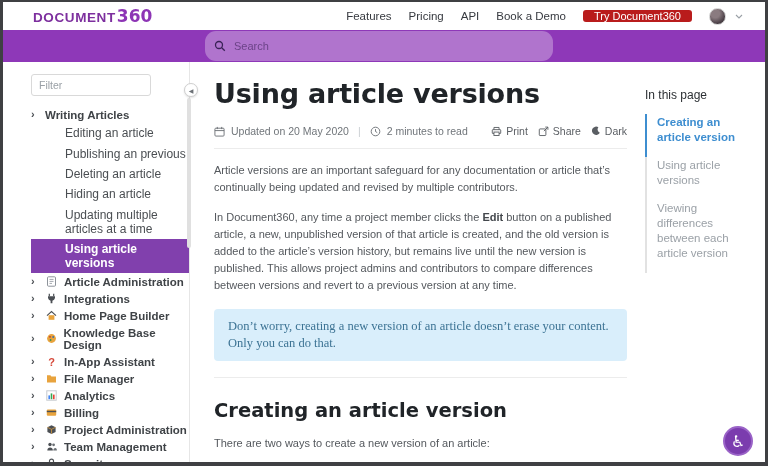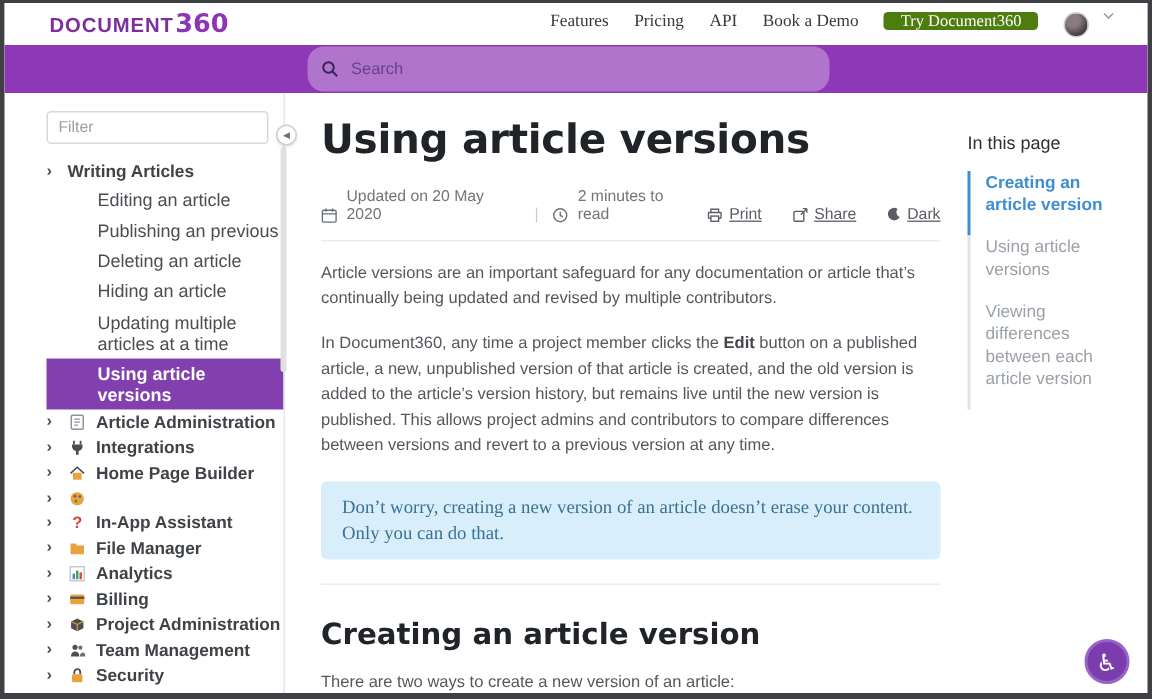--- a/index.html
+++ b/index.html
@@ -5,41 +5,41 @@
   * { box-sizing: border-box; }
   body { margin:0; background:#ffffff; font-family:"Liberation Sans", sans-serif; }
   .frame { width:768px; height:466px; border:3px solid #3f4043; border-top-width:2px; border-bottom-width:4px;
            overflow:hidden; background:#fff; position:relative; display:flex; flex-direction:column; }
 
   
   .topbar { height:28px; flex:0 0 28px; display:flex; align-items:center; padding:0 22px 0 30px; background:#fff; }
   .logo { display:flex; align-items:baseline; cursor:pointer;text-align:right; }
   .logo-main { font-weight:800; font-size:13.5px; letter-spacing:.6px; color:#7d2f9e; }
   .logo-360 { font-weight:600; font-size:17px; color:#8d35b5; margin-left:1px; font-family:"DejaVu Sans", sans-serif; }
-  .topnav { margin-left:auto; display:flex; align-items:flex-start; gap:17px;font-family:Liberation Serif, serif; }
+  .topnav { margin-left:auto; display:flex; align-items:center; gap:17px; }
   .topnav a { font-size:11.5px; color:#36393f; text-decoration:none; }
-  .cta { background:#4d7c0f; color:#fff; font-size:11px; padding:0 11px; border-radius:3px; cursor:pointer; white-space:nowrap; }
+  .cta { background:#b91c1c; color:#fff; font-size:11px; padding:0 11px; border-radius:3px; cursor:pointer; white-space:nowrap; }
   .avatar { width:17px; height:17px; border-radius:50%;
             background:radial-gradient(circle at 35% 30%, #8a7b80 0 30%, #4a3f46 70%, #2e262b); border:1px solid #cfcfcf; }
   .avatar-caret { margin-left:-8px; }
 
   
   .searchband { height:32px; flex:0 0 32px; background:#8e38b8; display:flex; align-items:center; }
   .search-pill { margin-left:202px; width:348px; height:21px; background:rgba(255,255,255,.30); border-radius:11px;
                  display:flex; align-items:center; padding:15px 9px; }
   .search-pill input { background:transparent; border:none; outline:none; font-size:11px; color:#3a2257;
                        margin-left:6px; width:100%; font-family:inherit; }
   .search-pill input::placeholder { color:rgba(48,24,74,.55); }
 
   
   .body-row { flex:1; display:flex; min-height:0; position:relative; }
 
   
   .sidebar { width:187px; flex:0 0 187px; border-right:1px solid #e6e6e6; padding:12px 0 0 28px; position:relative; overflow:hidden; }
-  .filter-input { width:148px; height:22px; border:1px solid #d9d9d9; border-radius:3px; font-size:10.5px; padding:0 7px;
+  .filter-input { width:120px; height:22px; border:1px solid #d9d9d9; border-radius:3px; font-size:10.5px; padding:0 7px;
                   color:#4a4e52; outline:none; font-family:inherit; }
   .filter-input::placeholder { color:#9aa0a6; }
   .tree { margin-top:10px; }
   .tree-row { display:flex; align-items:center; gap:6px; padding:2.5px 0; font-size:11.5px; color:#3f4347; cursor:pointer; }
   .tree-row .chev { width:8px; font-size:11px; color:#4b4f54; line-height:1; }
   .tree-row.head { font-weight:700; }
   .tree-row.section { font-weight:600; }
   .tree-children { margin-left:34px; }
   .child { font-size:12px; color:#4a4e52; padding:3.2px 0; cursor:pointer; }
   .child.active { background:#8140ad; color:#fff; font-weight:700; margin-left:-34px; padding-left:34px; }
@@ -48,21 +48,21 @@
   .scroll-thumb { position:absolute; left:184px; top:36px; width:4px; height:150px; background:#e0e0e0; border-radius:2px; }
   .collapse-btn { position:absolute; left:181px; top:21px; width:14px; height:14px; border-radius:50%; background:#fff;
                   border:1px solid #cfcfcf; display:flex; align-items:center; justify-content:center; font-size:6px;
                   color:#6b7075; z-index:6; cursor:pointer; box-shadow:0 1px 2px rgba(0,0,0,.12); }
 
   
   .content { flex:1; min-width:0; padding:16px 18px 0 24px; color:#54585d; }
   h1 { margin:0; font-size:27px; font-weight:700; color:#202428; letter-spacing:-.2px; font-family:"DejaVu Sans", sans-serif; }
   .meta-row { display:flex; align-items:flex-end; gap:6px; margin-top:16px; font-size:10.5px; color:#70757a; }
   .meta-sep { color:#c9cdd1; margin:0 3px; }
-  .meta-actions { margin-left:auto; display:flex; gap:20px;text-decoration:underline; }
+  .meta-actions { margin-left:auto; display:flex; gap:10px; }
   .action { display:flex; align-items:center; gap:4px; font-size:10.5px; color:#5a5e63; cursor:pointer; }
   .rule { border:none; border-top:1px solid #ececec; margin:11px 0 0; }
   .content p { font-size:11px; line-height:17px; margin:13px 0 0; }
   .content b { color:#43474c; }
   .callout { background:#d9eefb; border-radius:4px; padding:9px 14px; font-size:12.5px; line-height:17px;
              color:#3b7293; margin-top:15px;font-family:Liberation Serif, serif; }
   h2 { font-size:19.5px; font-weight:700; color:#202428; margin:21px 0 0; font-family:"DejaVu Sans", sans-serif; }
 
   
   .toc { width:120px; flex:0 0 120px; padding:26px 10px 0 0; font-size:11.5px; }
@@ -166,20 +166,21 @@
         <div class="tree-row section">
           <span class="chev">›</span>
           <span class="ic">
               <svg width="11" height="11" viewBox="0 0 11 11">
                 <circle cx="5.5" cy="5.5" r="4.4" fill="#e8a33d"></circle>
                 <circle cx="4" cy="3.8" r=".9" fill="#c0392b"></circle>
                 <circle cx="7.2" cy="4" r=".9" fill="#2e6db4"></circle>
                 <circle cx="4.6" cy="7" r=".9" fill="#3a8f4f"></circle>
               </svg>
             </span>
+          <span>Knowledge Base Design</span>
         </div>
         <div class="tree-row section">
           <span class="chev">›</span>
           <span class="ic qmark">?</span>
           <span>In-App Assistant</span>
         </div>
         <div class="tree-row section">
           <span class="chev">›</span>
           <span class="ic">
               <svg width="11" height="11" viewBox="0 0 11 11">

